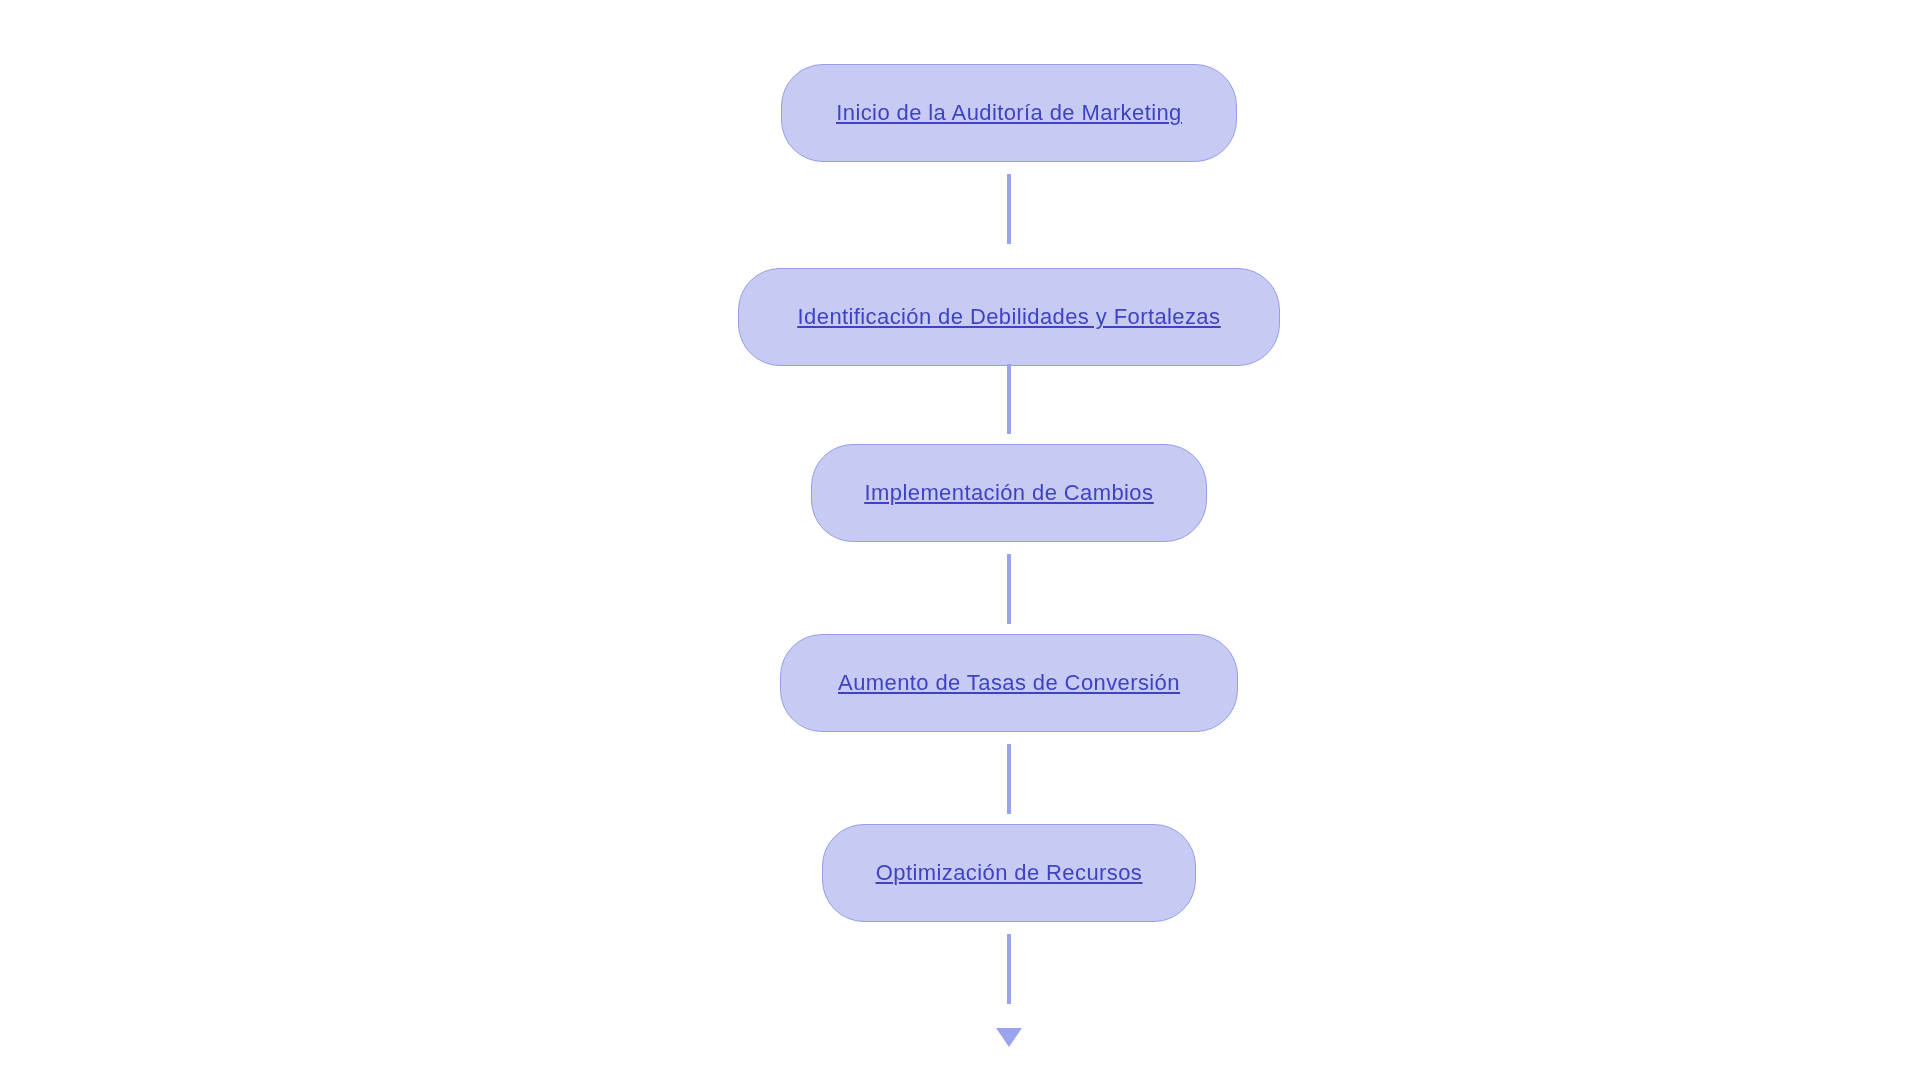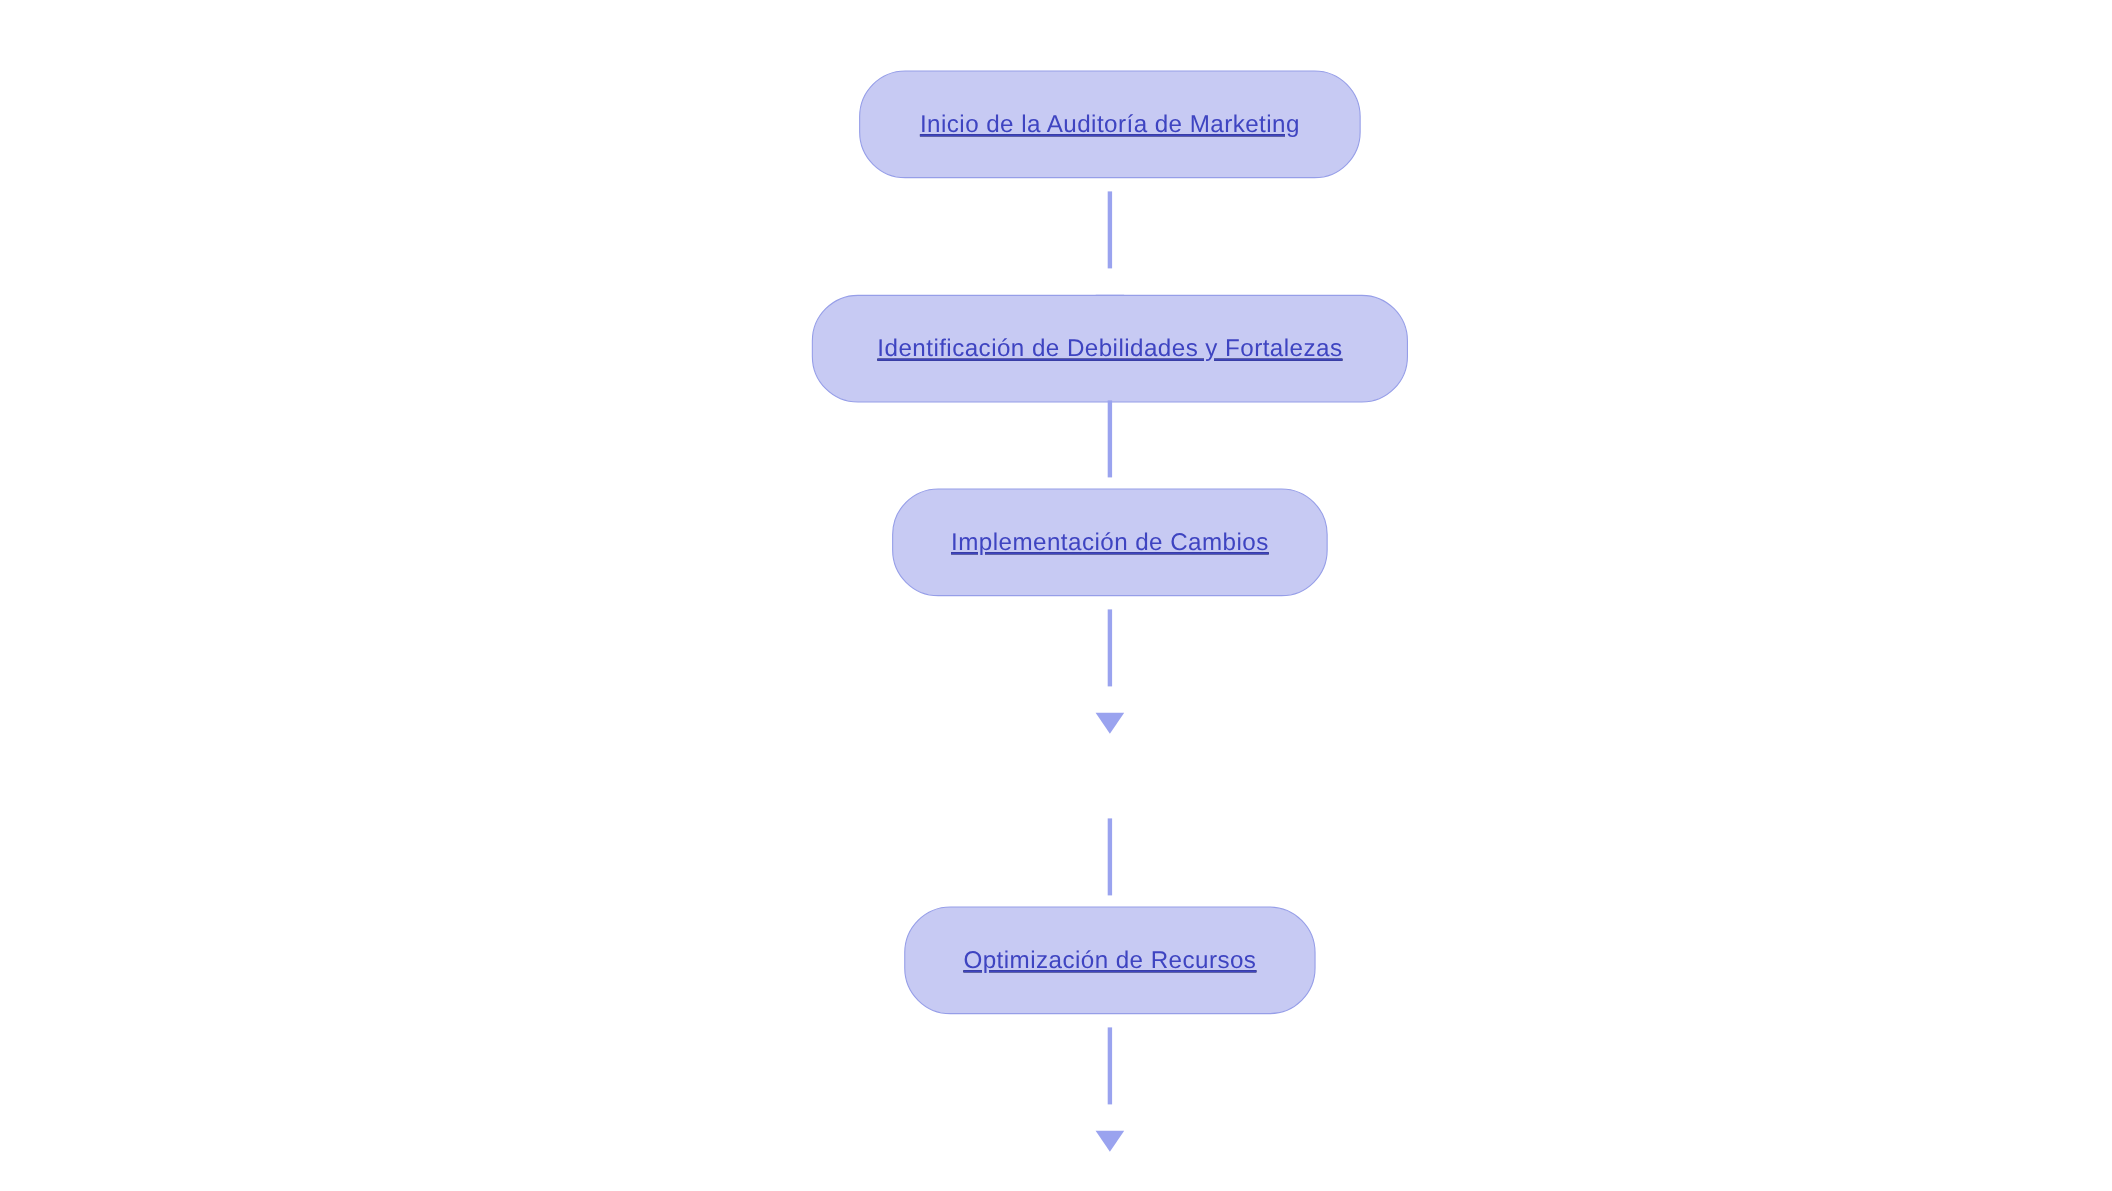--- a/index.html
+++ b/index.html
@@ -98,20 +98,23 @@
 
   <div class="node n2">
     <span class="node-label">Implementación de Cambios</span>
   </div>
 
   <div class="arrow a2">
     <div class="arrow-line"></div>
     <div class="arrow-head"></div>
   </div>
 
+  <div class="node n3">
+    <span class="node-label">Aumento de Tasas de Conversión</span>
+  </div>
 
   <div class="arrow a3">
     <div class="arrow-line"></div>
     <div class="arrow-head"></div>
   </div>
 
   <div class="node n4">
     <span class="node-label">Optimización de Recursos</span>
   </div>
 

